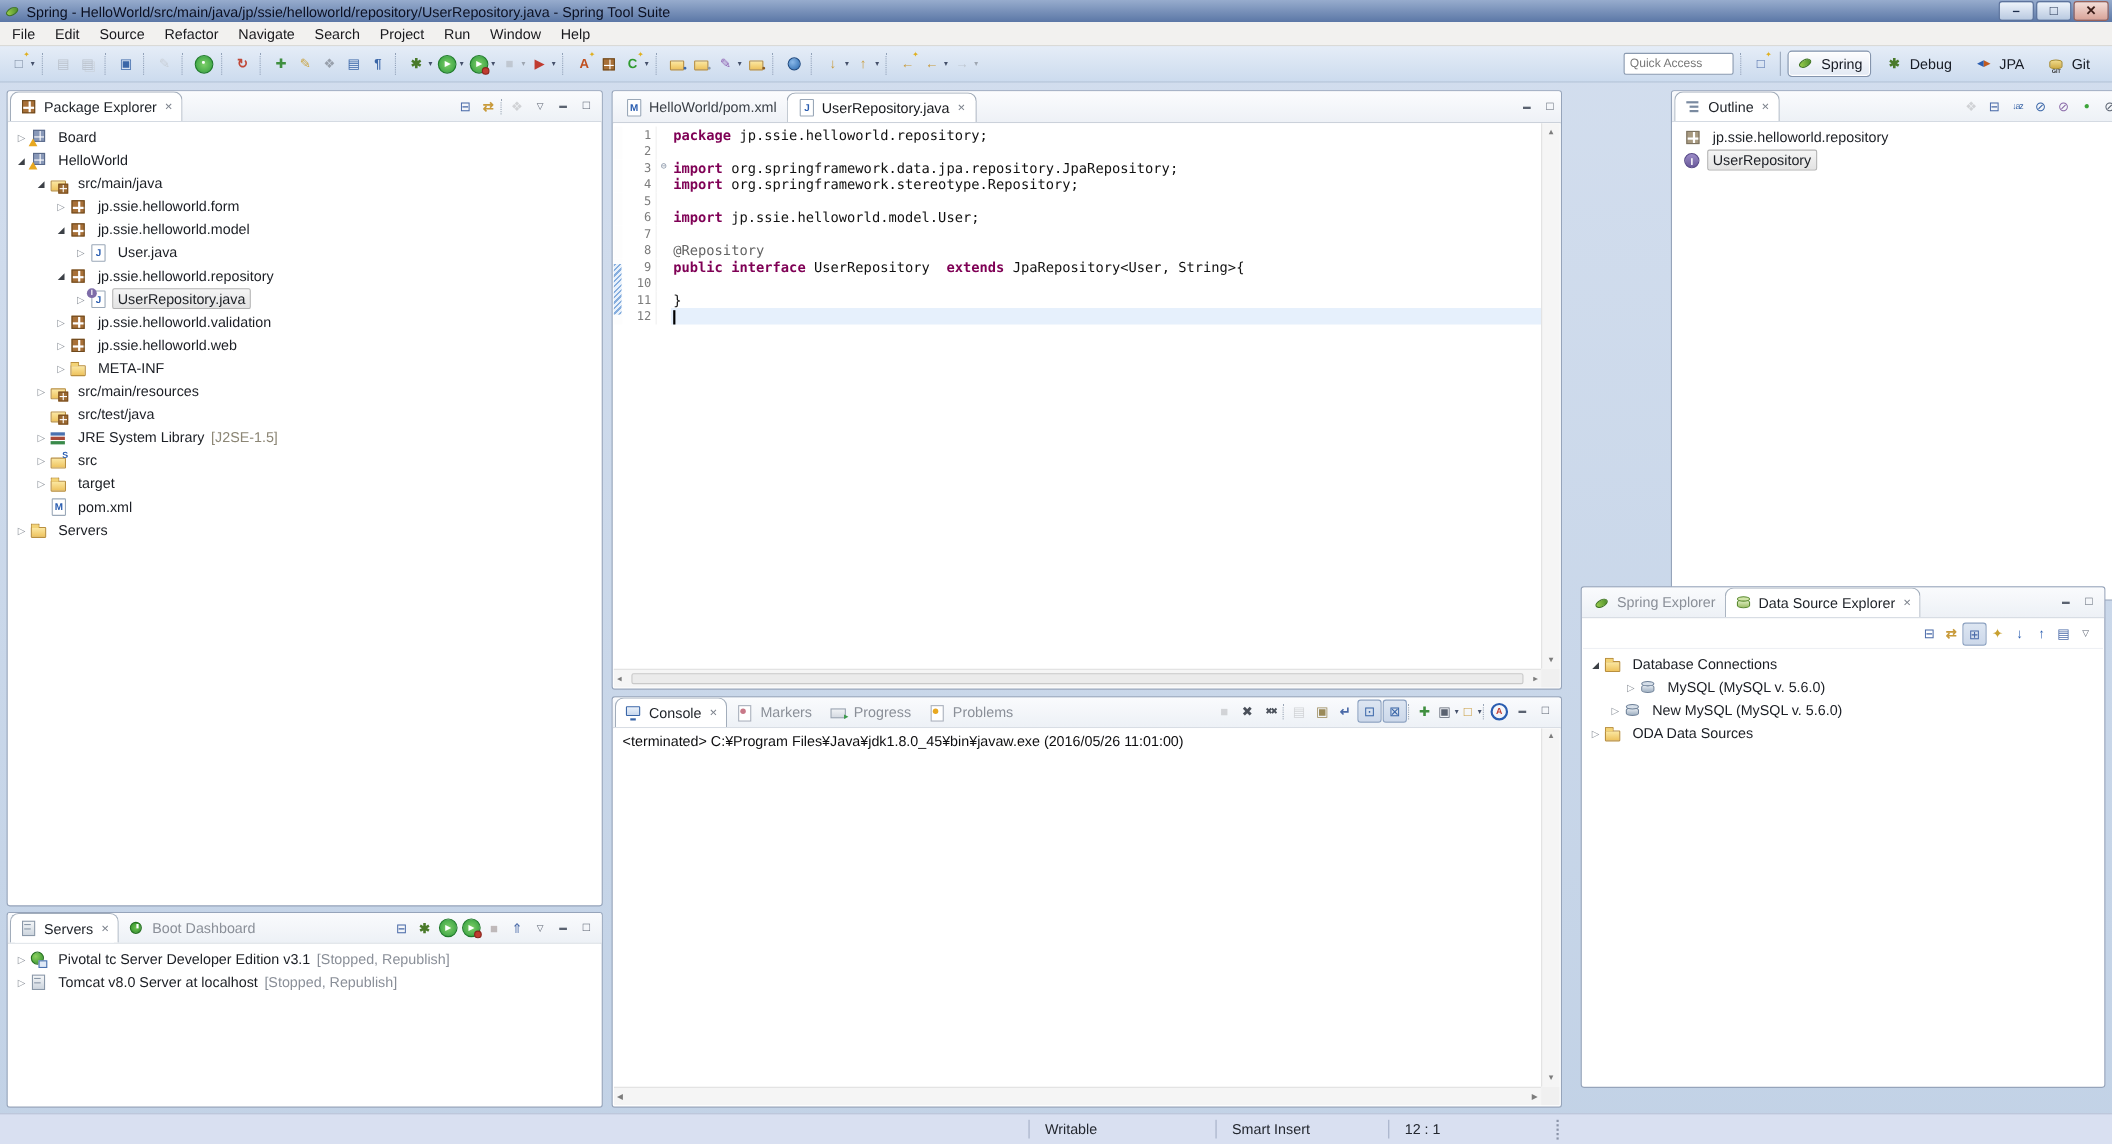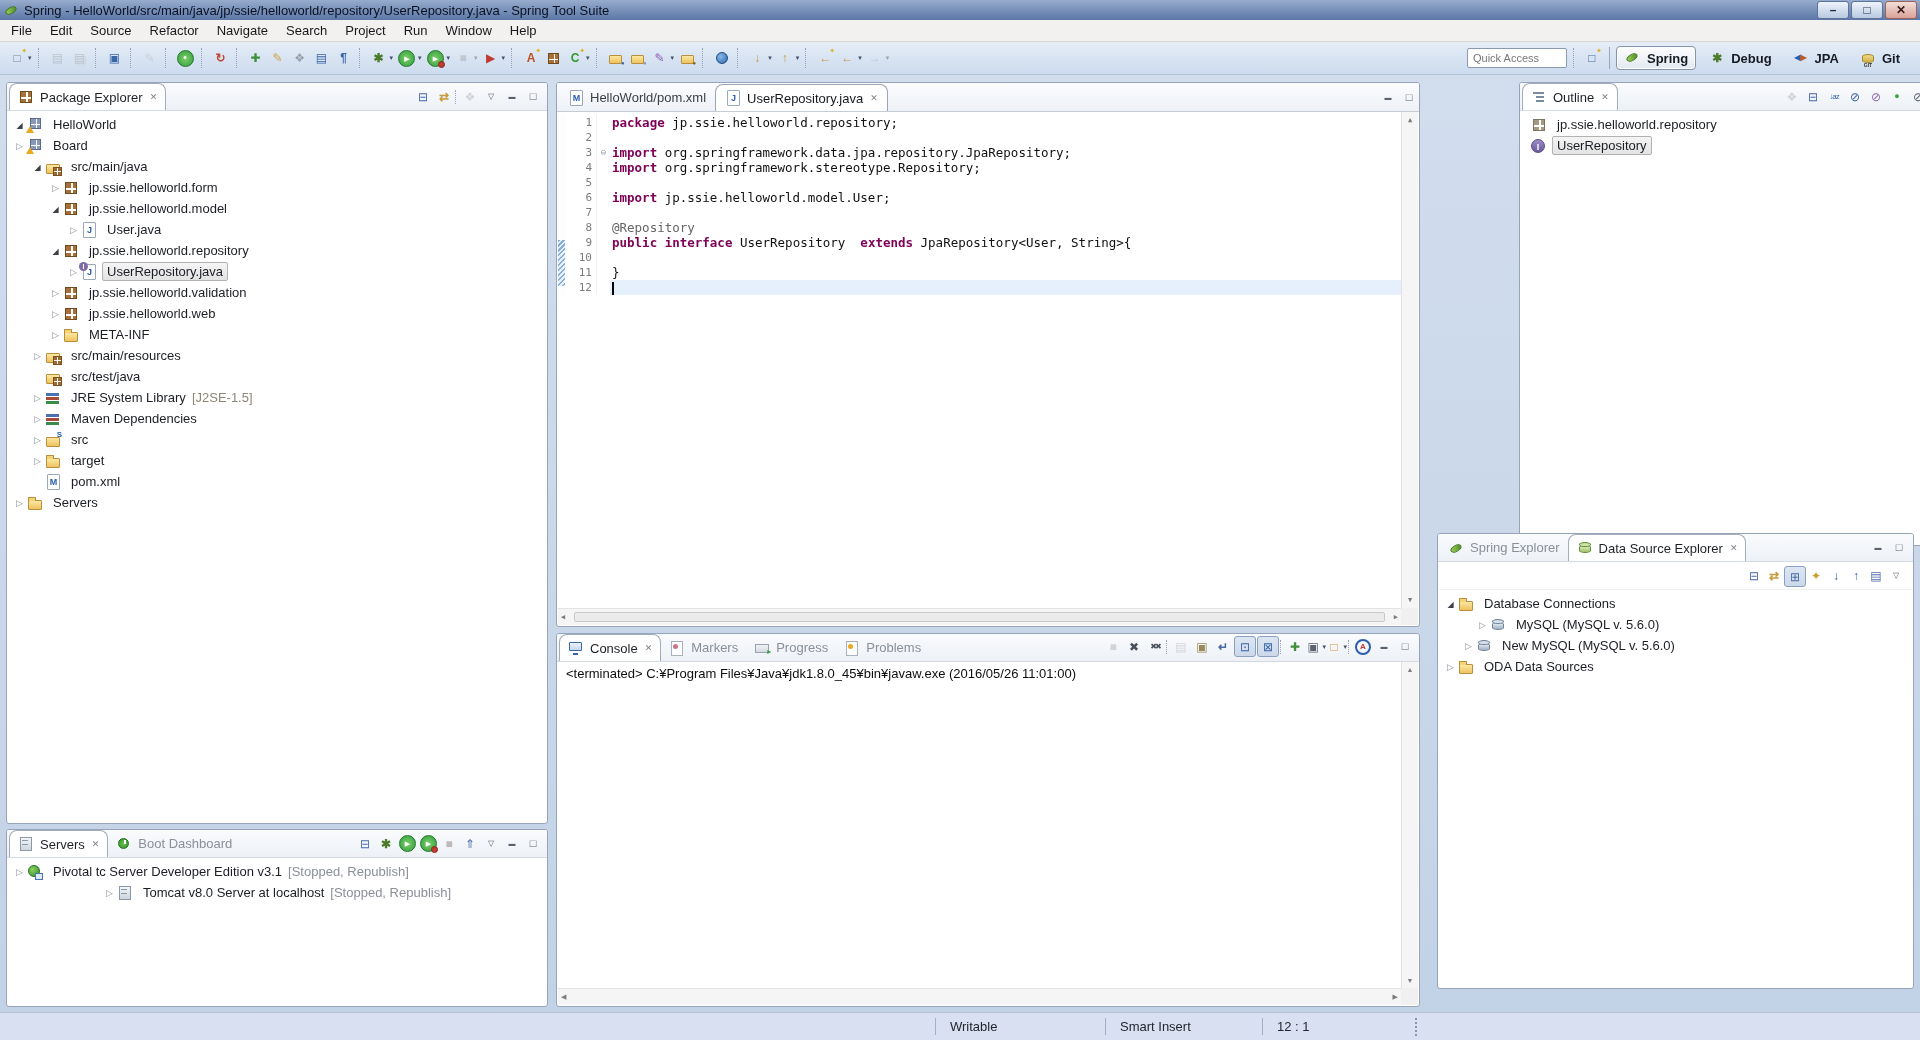--- a/index.html
+++ b/index.html
@@ -355,21 +355,21 @@
           <span class="caret">▾</span>
         </span>
       </div>
     <div id="toolbar-right">
       <input id="quick-access" placeholder="Quick Access" style="">
       <span class="tb-dotsep"></span>
       <span class="tb-item">
           <span class="glyph" data-icon="open-perspective"></span>
         </span>
       <span class="tb-vsep"></span>
-      <span style="display:flex;align-items:flex-start;gap:4px;font-weight:bold;">
+      <span style="display:flex;align-items:flex-start;gap:4px;">
 
       <span class="persp-btn active">
             <span class="glyph" data-icon="spring-leaf"></span>
             <span>Spring</span>
           </span>
           <span class="persp-btn">
             <span class="glyph" data-icon="debug-bug"></span>
             <span>Debug</span>
           </span>
           <span class="persp-btn">
@@ -413,32 +413,32 @@
           </span>
           <span class="hb">
             <span class="glyph" data-icon="maximize"></span>
           </span>
         </div>
     </div>
     <div class="panel-body">
       <div class="tree">
 
           <div class="tree-row" style="padding-left: 4px;">
+            <span class="exp" data-state="collapsed"></span>
+            <span class="mi" data-icon="maven-project"></span>
+            <span class="lbl">
+              <span>Board</span>
+            </span>
+          </div>
+
+          <div class="tree-row" style="padding-left: 4px;">
             <span class="exp" data-state="expanded"></span>
             <span class="mi" data-icon="maven-project"></span>
             <span class="lbl">
               <span>HelloWorld</span>
-            </span>
-          </div>
-
-          <div class="tree-row" style="padding-left: 4px;">
-            <span class="exp" data-state="collapsed"></span>
-            <span class="mi" data-icon="maven-project"></span>
-            <span class="lbl">
-              <span>Board</span>
             </span>
           </div>
 
           <div class="tree-row" style="padding-left: 22px;">
             <span class="exp" data-state="expanded"></span>
             <span class="mi" data-icon="source-folder"></span>
             <span class="lbl">
               <span>src/main/java</span>
             </span>
           </div>
@@ -525,27 +525,20 @@
 
           <div class="tree-row" style="padding-left: 22px;">
             <span class="exp" data-state="collapsed"></span>
             <span class="mi" data-icon="library"></span>
             <span class="lbl">
               <span>JRE System Library</span>
               <span class="sfx">[J2SE-1.5]</span>
             </span>
           </div>
 
-          <div class="tree-row" style="padding-left: 22px;">
-            <span class="exp" data-state="collapsed"></span>
-            <span class="mi" data-icon="library"></span>
-            <span class="lbl">
-              <span>Maven Dependencies</span>
-            </span>
-          </div>
 
           <div class="tree-row" style="padding-left: 22px;">
             <span class="exp" data-state="collapsed"></span>
             <span class="mi" data-icon="folder-s"></span>
             <span class="lbl">
               <span>src</span>
             </span>
           </div>
 
           <div class="tree-row" style="padding-left: 22px;">
@@ -989,21 +982,21 @@
 
           <div class="tree-row" style="padding-left: 4px;">
             <span class="exp" data-state="collapsed"></span>
             <span class="mi" data-icon="pivotal-server"></span>
             <span class="lbl">
               <span>Pivotal tc Server Developer Edition v3.1</span>
               <span class="sfx" style="color:#8a8f98;">[Stopped, Republish]</span>
             </span>
           </div>
 
-          <div class="tree-row" style="padding-left: 4px; justify-content: center;">
+          <div class="tree-row" style="padding-left: 4px;">
             <span class="exp" data-state="collapsed"></span>
             <span class="mi" data-icon="tomcat-server"></span>
             <span class="lbl">
               <span>Tomcat v8.0 Server at localhost</span>
               <span class="sfx" style="color:#8a8f98;">[Stopped, Republish]</span>
             </span>
           </div>
         </div>
     </div>
   </div>

